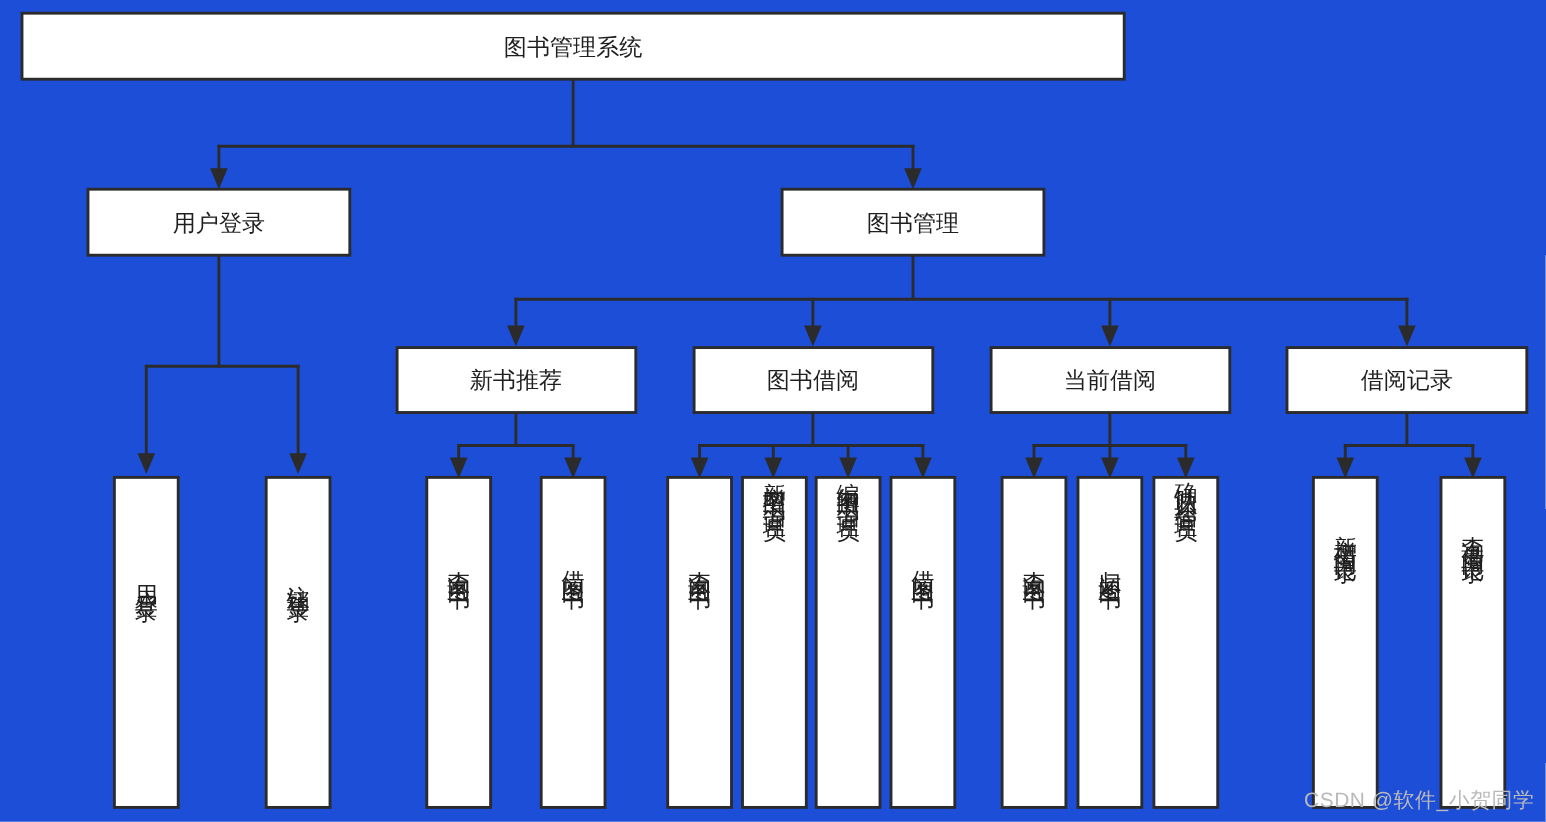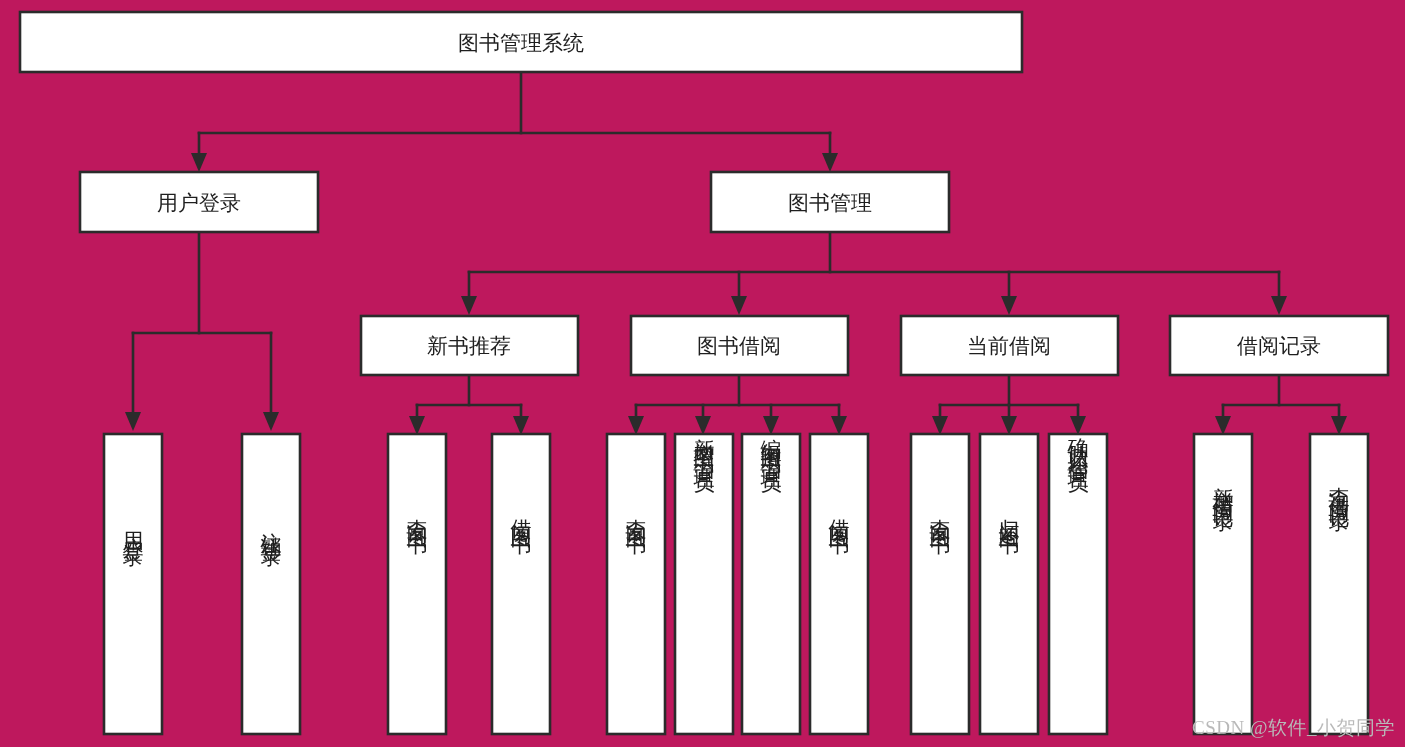--- a/index.html
+++ b/index.html
@@ -11,21 +11,21 @@
     width: 1405px;
     height: 747px;
     font-family: "DejaVu Sans", "Liberation Sans", sans-serif;
     overflow: hidden;
     position: relative;
   }
   #diagram-root {
     position: relative;
     width: 1405px;
     height: 747px;
-    background: #be185d;
+    background: #1d4ed8;
   }
   svg#flowchart {
     position: absolute;
     left: 0;
     top: 0;
     width: 1405px;
     height: 747px;
     display: block;
   }
   .node-box {
@@ -57,21 +57,21 @@
     writing-mode: vertical-rl;
     text-orientation: upright;
     letter-spacing: 5px;
     text-anchor: middle;
     white-space: pre;
   }
   .watermark-text {
     position: absolute;
     right: 10px;
     bottom: 6px;
-    font-family: Liberation Serif, serif;
+    font-family: Liberation Sans, sans-serif;
     font-size: 19px;
     color: #b9b9b9;
     letter-spacing: 0.5px;
     user-select: none;
     pointer-events: none;
     white-space: nowrap;
   }
 </style>
 </head>
 <body>

